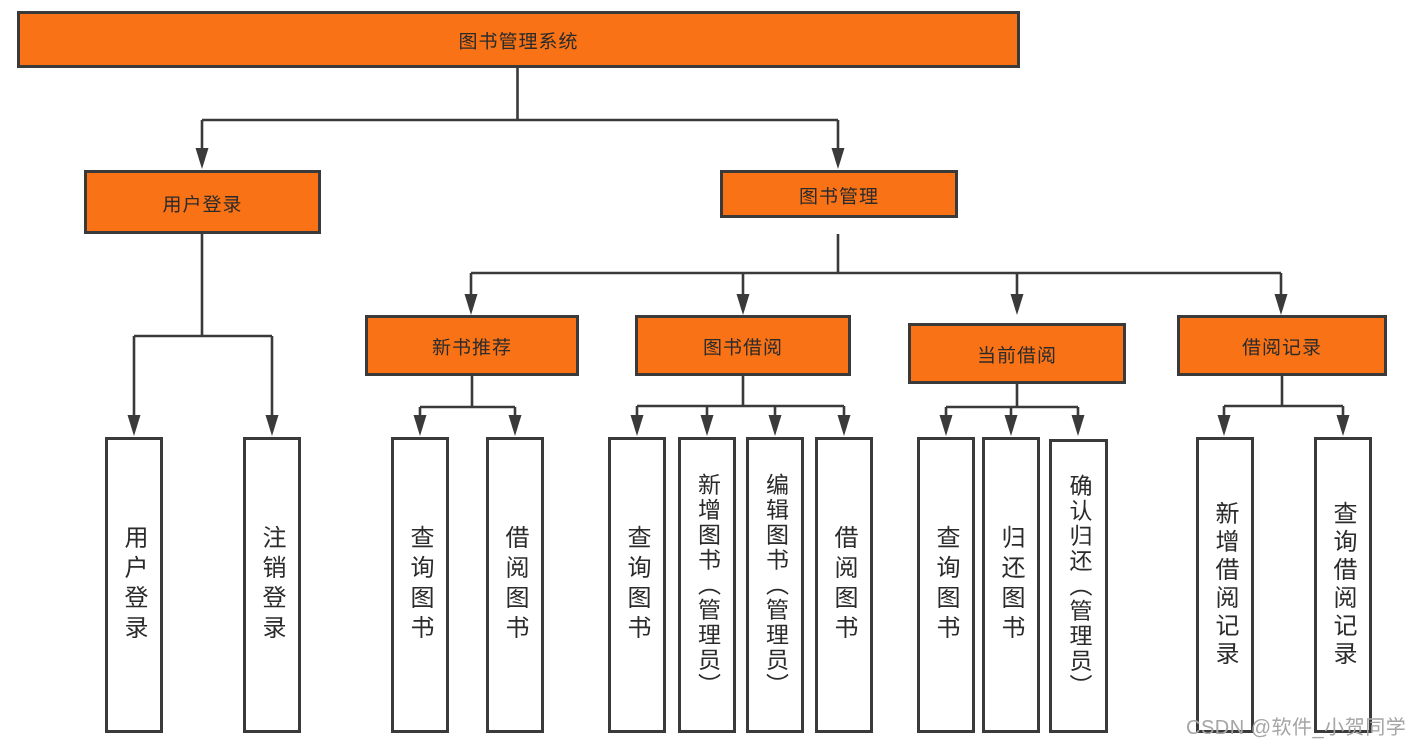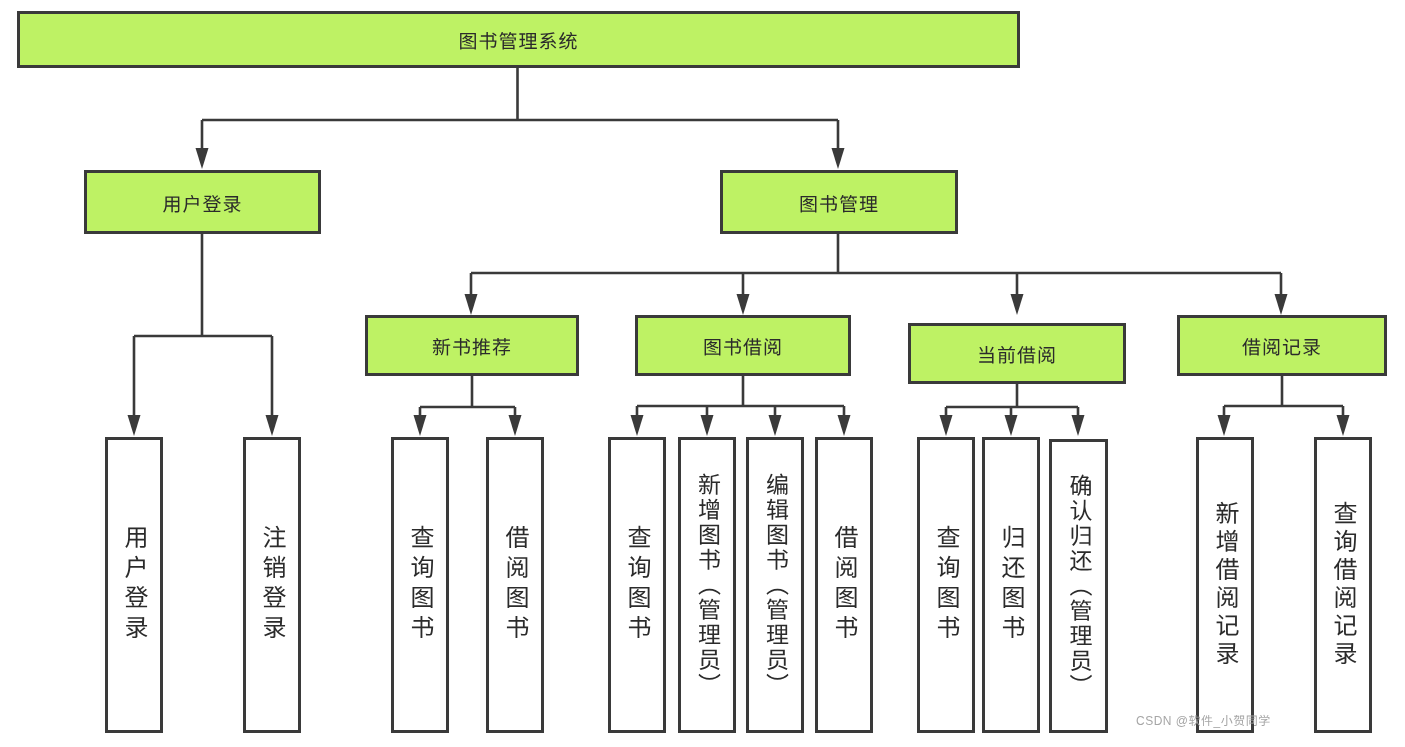--- a/index.html
+++ b/index.html
@@ -1,36 +1,36 @@
 <!DOCTYPE html>
 <html lang="zh-CN"><head>
 <meta charset="utf-8">
 <style>
   html,body{margin:0;padding:0;background:#ffffff;}
   body{font-family:"Liberation Sans","DejaVu Sans",sans-serif;}
   #canvas{position:relative;width:1405px;height:747px;background:#ffffff;overflow:hidden;}
   svg.wires{position:absolute;left:0;top:0;width:1405px;height:747px;z-index:1;}
   .box{
-    position:absolute;z-index:2;background:#bef264;
+    position:absolute;z-index:2;background:#f97316;
     border:3px solid #3a3a3a;box-sizing:border-box;
     display:flex;align-items:center;justify-content:center;
     font-size:19px;color:#2b2b2b;letter-spacing:1px;white-space:nowrap;
   }
   .vbox{
     position:absolute;z-index:2;background:#ffffff;
     border:3px solid #3a3a3a;box-sizing:border-box;
     display:flex;align-items:center;justify-content:center;
     writing-mode:vertical-rl;text-orientation:mixed;
     font-size:24px;color:#2b2b2b;letter-spacing:6px;line-height:1;
   }
   .vbox.long{font-size:23px;letter-spacing:2px;}
   .vbox.mid{letter-spacing:4px;}
   .watermark{
-    position:absolute;z-index:3;left:1136px;top:711px;
-    font-size:12px;color:#a6a6a6;letter-spacing:0.5px;white-space:nowrap;
+    position:absolute;z-index:3;left:1186px;top:711px;
+    font-size:20px;color:#a6a6a6;letter-spacing:0.5px;white-space:nowrap;
   }
 </style>
 </head>
 <body>
 
 <div id="canvas">
 
   <svg class="wires" viewBox="0 0 1405 747" xmlns="http://www.w3.org/2000/svg">
     <path d="
       M517.5 68 V120 M202 120 H838 M202 120 V150 M838 120 V150
@@ -59,21 +59,21 @@
       <polygon points="1004.5,415 1017.5,415 1011,436"></polygon>
       <polygon points="1071.5,415 1084.5,415 1078,436"></polygon>
       <polygon points="1217.5,415 1230.5,415 1224,436"></polygon>
       <polygon points="1336.5,415 1349.5,415 1343,436"></polygon>
     </g>
   </svg>
 
   <div class="box" style="left:17px;top:11px;width:1003px;height:57px;">图书管理系统</div>
 
   <div class="box" style="left:84px;top:170px;width:237px;height:64px;">用户登录</div>
-  <div class="box" style="left:720px;top:170px;width:238px;height:64px;">图书管理</div>
+  <div class="box" style="left:720px;top:170px;width:238px;height:48px;">图书管理</div>
 
   <div class="box" style="left:365px;top:315px;width:214px;height:61px;">新书推荐</div>
   <div class="box" style="left:635px;top:315px;width:216px;height:61px;">图书借阅</div>
   <div class="box" style="left:908px;top:315px;width:218px;height:61px;margin-top:8px;">当前借阅</div>
   <div class="box" style="left:1177px;top:315px;width:210px;height:61px;font-family:Liberation Mono, monospace;">借阅记录</div>
 
   <div class="vbox" style="left:105px;top:437px;width:58px;height:296px;">用户登录</div>
   <div class="vbox" style="left:243px;top:437px;width:58px;height:296px;">注销登录</div>
 
   <div class="vbox" style="left:391px;top:437px;width:58px;height:296px;">查询图书</div>

